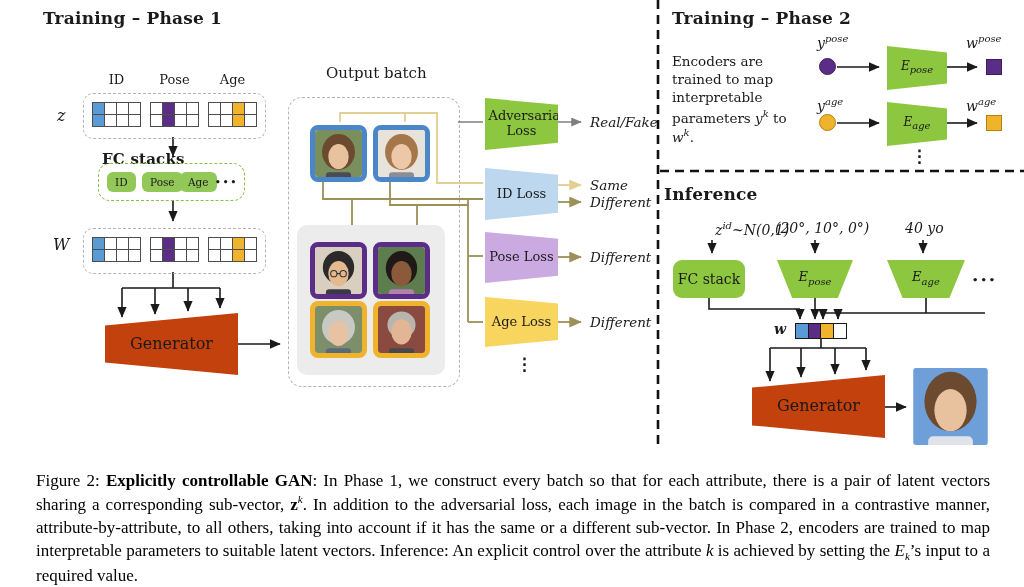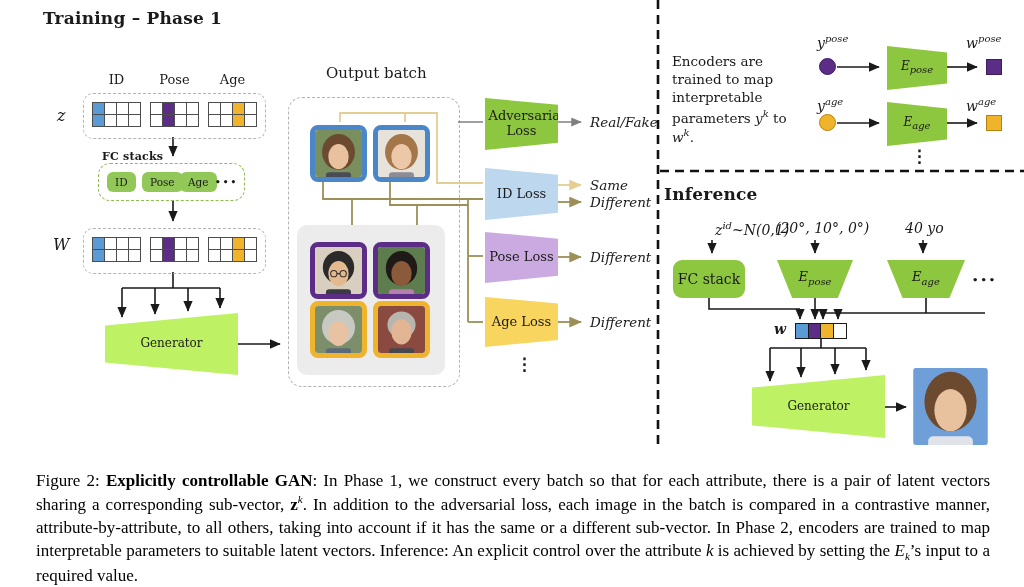--- a/index.html
+++ b/index.html
@@ -15,30 +15,30 @@
   .dashbox{border:1.5px dashed #b3b3b3;border-radius:10px;background:transparent;}
   .dashbox.green{border-color:#8bbf4d;border-radius:12px;}
 
   
   .vecgrid{display:grid;grid-template-columns:repeat(4,11px);grid-auto-rows:11px;
            gap:1px;padding:1px;background:#4d4d4d;width:49px;height:25px;box-sizing:border-box;}
   .vecgrid .cell{background:#ffffff;}
 
   .veclabel{font-size:13px;text-align:center;width:49px;}
   .mathlab{font-style:italic;font-size:16px;}
-  .smallcap{font-size:11px;font-weight:bold;letter-spacing:.2px;}
+  .smallcap{font-size:15px;font-weight:bold;letter-spacing:.2px;}
 
   .fcbtn{display:inline-block;background:#92c857;border-radius:6px;font-size:10.5px;
          padding:4px 8px;color:#1a1a1a;}
   .hdots{font-size:9px;letter-spacing:2px;font-weight:bold;}
   .vdots{font-size:17px;font-weight:bold;line-height:1;}
 
   .trap{display:flex;align-items:center;justify-content:center;text-align:center;
         font-size:13px;line-height:1.15;}
-  .gen{background:#bef264;clip-path:polygon(0 20%,100% 0,100% 100%,0 80%);font-size:12px;}
+  .gen{background:#c2410c;clip-path:polygon(0 20%,100% 0,100% 100%,0 80%);font-size:16px;}
   .loss-right{clip-path:polygon(0 0,100% 13%,100% 86%,0 100%);}
   .enc-right{clip-path:polygon(0 0,100% 15%,100% 85%,0 100%);background:#8dc63f;font-size:12px;}
   .funnel-down{clip-path:polygon(0 0,100% 0,80% 100%,20% 100%);background:#8dc63f;font-size:13px;}
   .fcstack{background:#8dc63f;border-radius:9px;display:flex;align-items:center;justify-content:center;font-size:14px;}
 
   .outword{font-size:13.5px;font-style:italic;}
   .obl{font-size:15px;}
 
   .face{border-radius:8px;overflow:hidden;box-sizing:border-box;}
   .face svg{display:block;width:100%;height:100%;}
@@ -306,20 +306,21 @@
     <span>Pose Loss</span>
   </div>
   <div class="abs vdots z2" style="left:516px;top:356px;">⋮</div>
 
   <div class="abs outword z2" style="left:590px;top:114px;">Real/Fake</div>
   <div class="abs outword z2" style="left:590px;top:177px;">Same</div>
   <div class="abs outword z2" style="left:590px;top:194px;">Different</div>
   <div class="abs outword z2" style="left:590px;top:249px;">Different</div>
   <div class="abs outword z2" style="left:590px;top:314px;">Different</div>
 
+  <div class="abs panel-title z2" style="left:672px;top:8px;">Training – Phase 2</div>
   <div class="abs p2text z2" style="left:672px;top:52px;width:140px;"><span>Encoders are trained to map interpretable parameters </span><span style="font-style: italic;">y</span><sup style="font-style: italic;">k</sup><span> to </span><span style="font-style: italic;">w</span><sup style="font-style: italic;">k</sup><span>.</span></div>
 
   <div class="abs mathsm z2" style="left:817px;top:33px;">
     <span>y</span><sup>pose</sup>
   </div>
   <div class="abs node z2" style="left:819px;top:58px;background:#5c2d87;border:1.5px solid #3c1d5e;"></div>
   <div class="abs trap enc-right z2" style="left:887px;top:46px;width:60px;height:44px;">
     <span class="mathsm" style="font-size:12px;"><span>E</span><sub>pose</sub></span>
   </div>
   <div class="abs swatch z2" style="left:986px;top:59px;background:#5c2d87;border:1.5px solid #3c1d5e;"></div>

